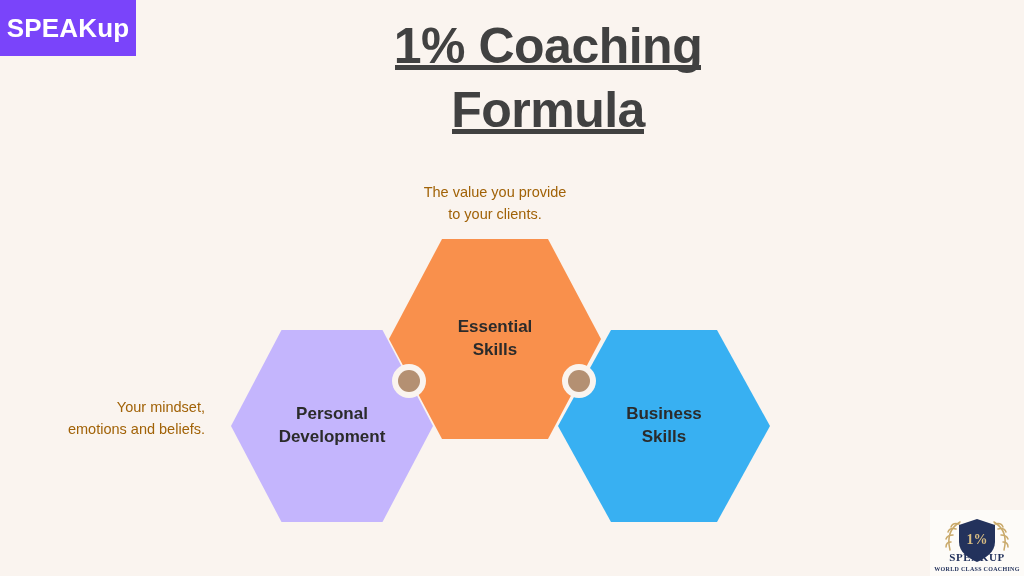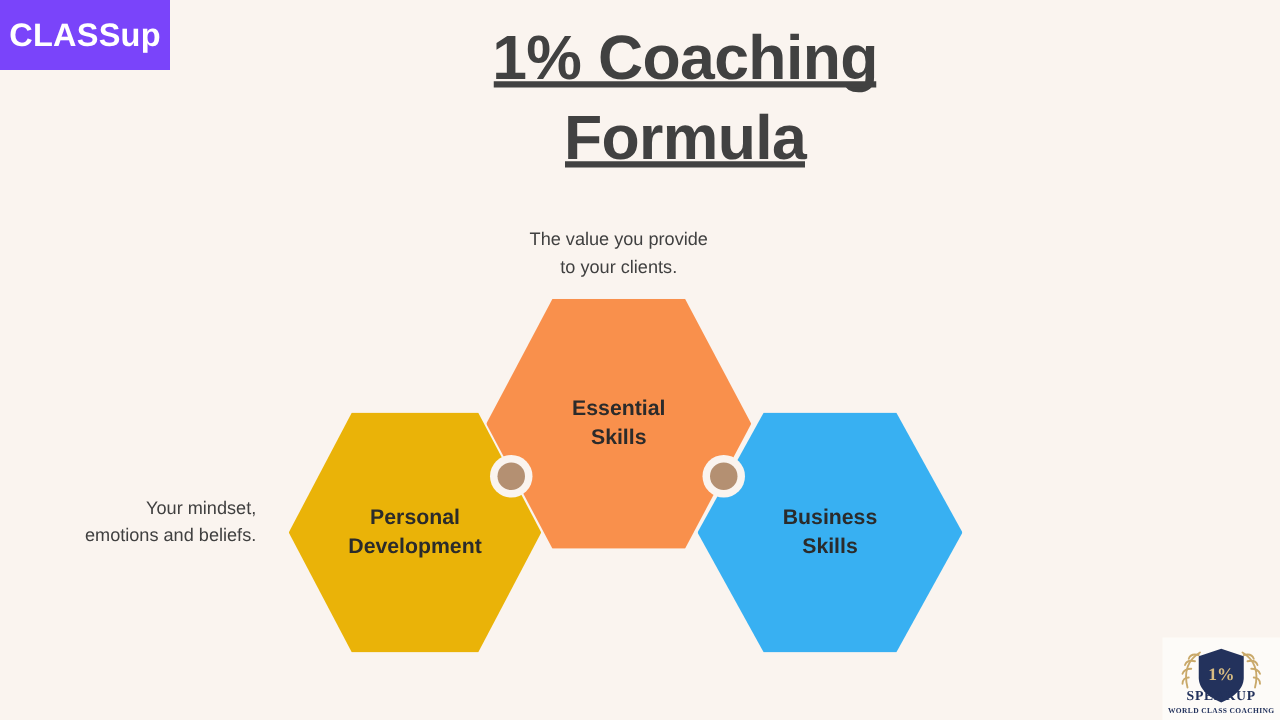--- a/index.html
+++ b/index.html
@@ -89,21 +89,21 @@
     line-height: 1.35;
     color: #2b2b2b;
     white-space: pre-line;
   }
 
   .hex-personal {
     left: 231px;
     top: 330px;
     width: 202px;
     height: 192px;
-    background: #eab308;
+    background: #c4b5fd;
   }
   .hex-essential {
     left: 389px;
     top: 239px;
     width: 212px;
     height: 200px;
     background: #f9904c;
   }
   .hex-business {
     left: 558px;
@@ -132,21 +132,21 @@
     background: #b49072;
   }
   .connector-left  { left: 392px; top: 364px; }
   .connector-right { left: 562px; top: 364px; }
 
   
   .caption {
     position: absolute;
     font-size: 14.5px;
     line-height: 1.5;
-    color: #404040;
+    color: #a16207;
     white-space: pre-line;
   }
   .caption-top {
     left: 345px;
     top: 182px;
     width: 300px;
     text-align: center;
   }
   .caption-left {
     left: 10px;
@@ -201,21 +201,21 @@
     letter-spacing: 0.3px;
     color: #23325c;
     line-height: 1;
   }
 </style>
 </head>
 <body>
 
 <div class="logo-badge">
   <span class="logo-text">
-    <span class="logo-strong">CLASS</span><span class="logo-light">up</span>
+    <span class="logo-strong">SPEAK</span><span class="logo-light">up</span>
   </span>
 </div>
 
 <div class="title-block">
   <div><span class="title-line">1% Coaching</span></div>
   <div><span class="title-line">Formula</span></div>
 </div>
 
 <div class="diagram">
 

